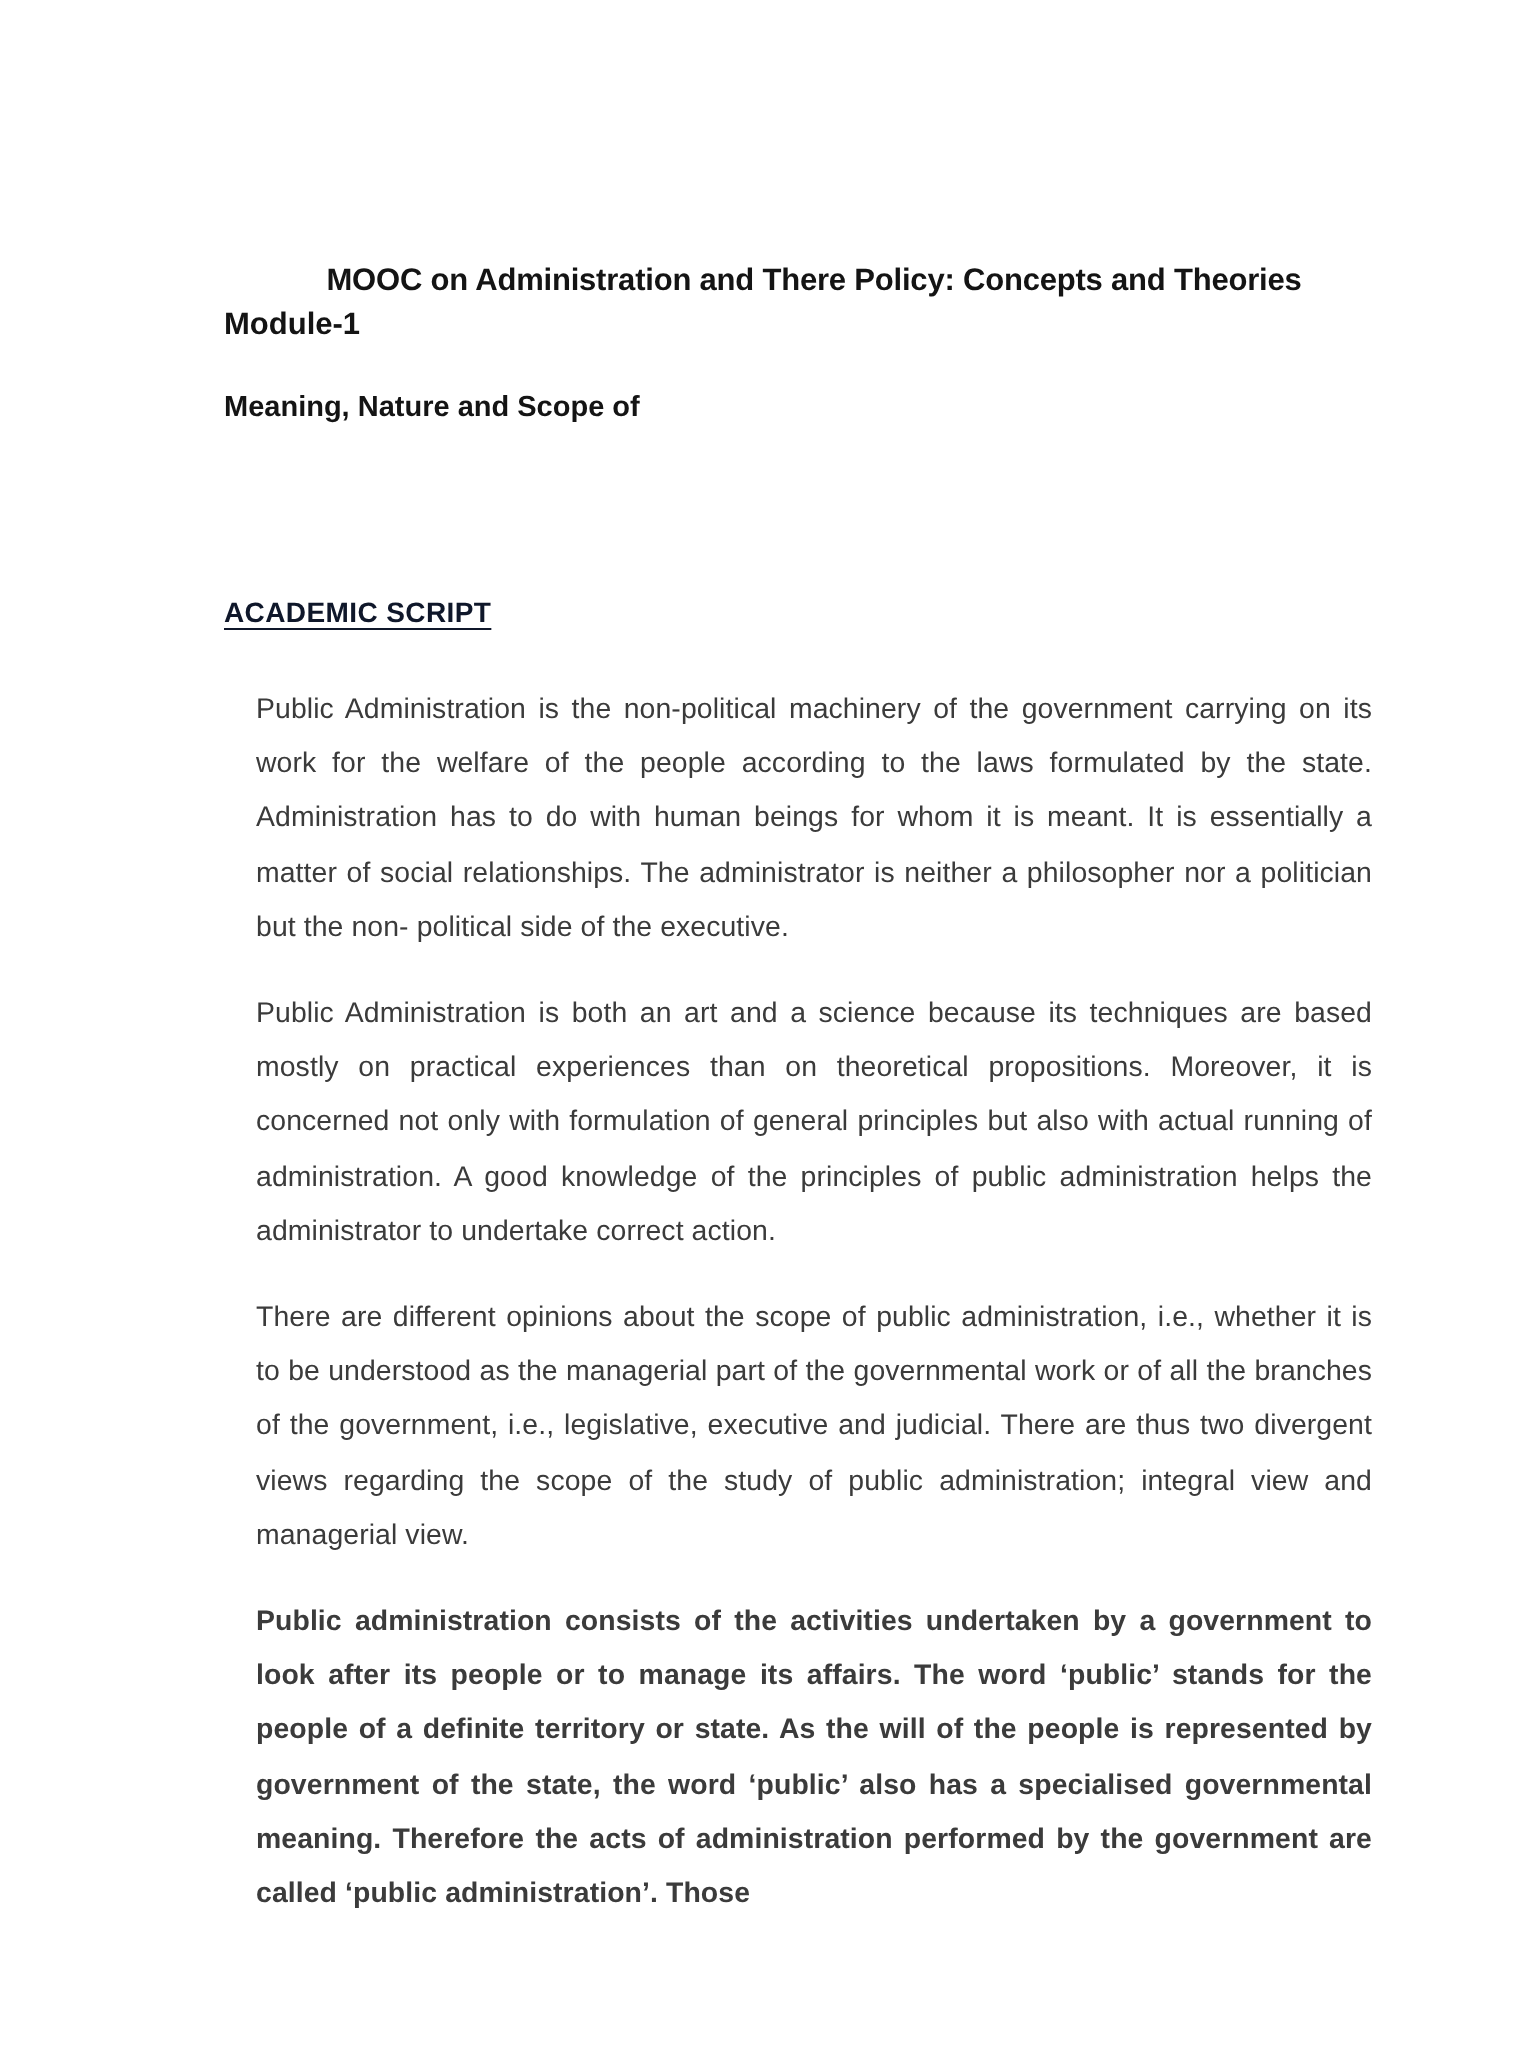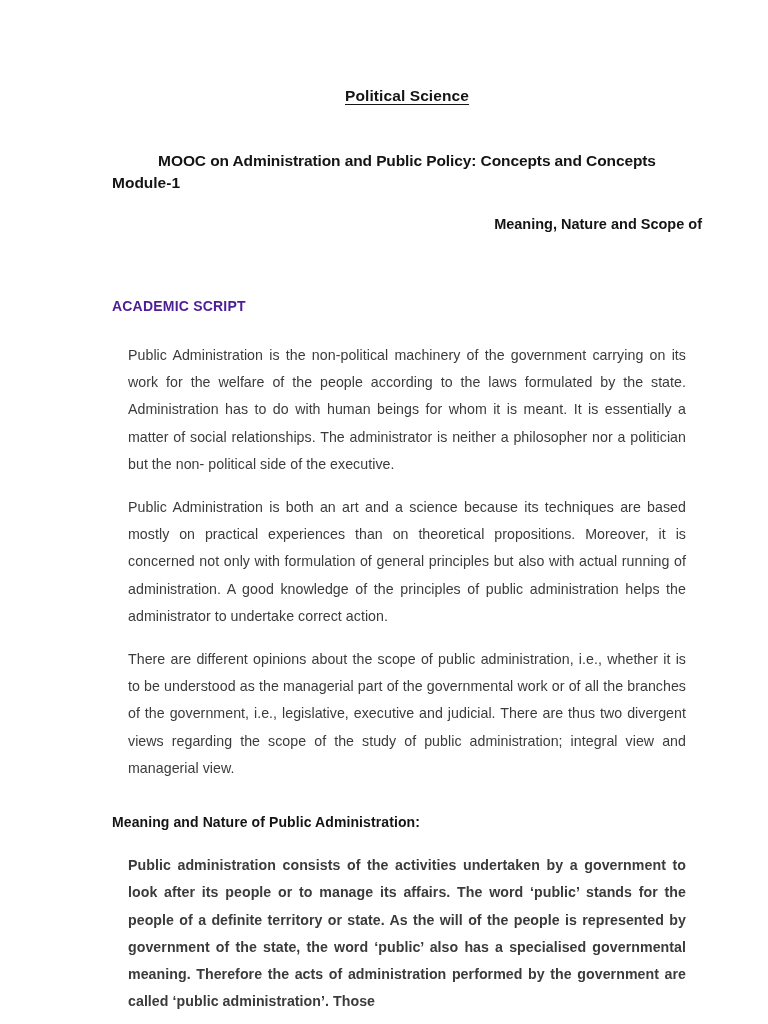--- a/index.html
+++ b/index.html
@@ -58,40 +58,41 @@
   .module-line {
     text-align: left;
     font-weight: bold;
     font-size: 15.5px;
     line-height: 22px;
     color: #141414;
   }
 
   .subject-title {
     margin-top: 20px;
-    text-align: right;
+    text-align: left;
     font-weight: bold;
     font-size: 14.5px;
     line-height: 21px;
     color: #141414;
   }
 
   
   .body-block {
     position: absolute;
     left: 112px;
     top: 296px;
     width: 590px;
   }
 
   .section-label {
     font-weight: bold;
     font-size: 14px;
     line-height: 20px;
-    color: #4c1d95;
+    color: #0f172a;
+    text-decoration: underline;
     text-underline-offset: 3px;
     letter-spacing: 0.2px;
     margin: 0 0 26px 0;
   }
 
   p.para {
     margin: 16px;
     font-size: 14.2px;
     line-height: 27.2px;
     text-align: justify;
@@ -114,41 +115,39 @@
     letter-spacing: 0.1px;
   }
 </style>
 </head>
 <body>
 
 <div class="page">
 
   <div class="heading-block">
 
-    <div class="doc-title">Political Science</div>
 
-    <div class="course-title">MOOC on Administration and Public Policy: Concepts and Concepts</div>
+    <div class="course-title">MOOC on Administration and There Policy: Concepts and Theories</div>
 
     <div class="module-line">Module-1</div>
 
     <div class="subject-title">
       <div>Meaning, Nature and Scope of</div>
     </div>
 
   </div>
 
   <div class="body-block">
 
     <div class="section-label">ACADEMIC SCRIPT</div>
 
     <p class="para">Public Administration is the non-political machinery of the government carrying on its work for the welfare of the people according to the laws formulated by the state. Administration has to do with human beings for whom it is meant. It is essentially a matter of social relationships. The administrator is neither a philosopher nor a politician but the non- political side of the executive.</p>
 
     <p class="para">Public Administration is both an art and a science because its techniques are based mostly on practical experiences than on theoretical propositions. Moreover, it is concerned not only with formulation of general principles but also with actual running of administration. A good knowledge of the principles of public administration helps the administrator to undertake correct action.</p>
 
     <p class="para">There are different opinions about the scope of public administration, i.e., whether it is to be understood as the managerial part of the governmental work or of all the branches of the government, i.e., legislative, executive and judicial. There are thus two divergent views regarding the scope of the study of public administration; integral view and managerial view.</p>
 
-    <div class="sub-heading">Meaning and Nature of Public Administration:</div>
 
     <p class="para last-ragged">Public administration consists of the activities undertaken by a government to look after its people or to manage its affairs. The word ‘public’ stands for the people of a definite territory or state. As the will of the people is represented by government of the state, the word ‘public’ also has a specialised governmental meaning. Therefore the acts of administration performed by the government are called ‘public administration’. Those</p>
 
   </div>
 
 </div>
 
 </body></html>

